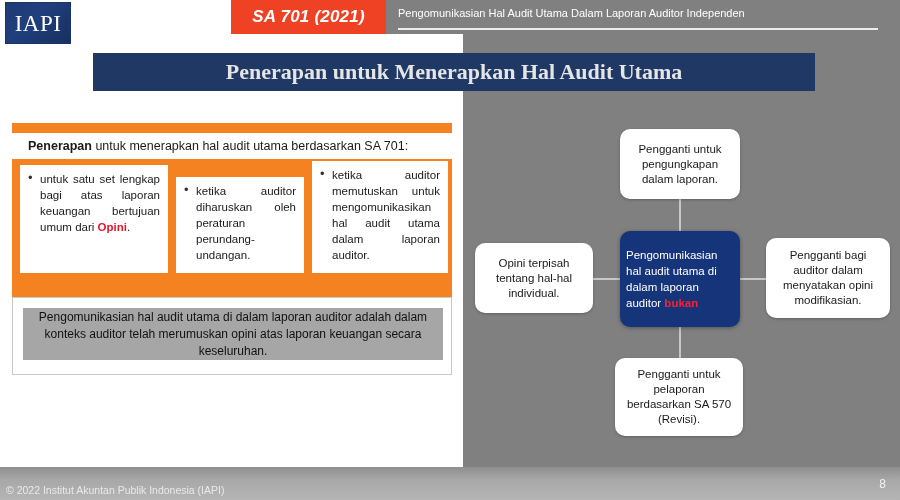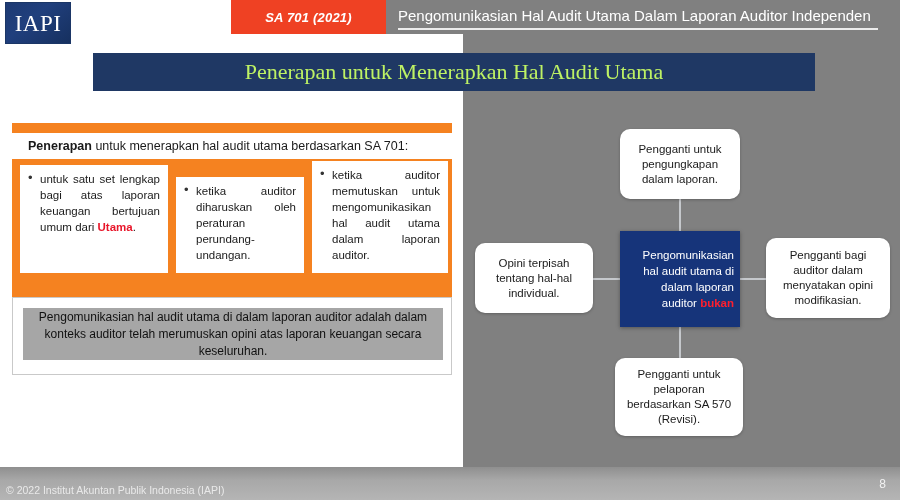--- a/index.html
+++ b/index.html
@@ -41,47 +41,47 @@
     font-weight: 400;
     letter-spacing: 0.5px;
     line-height: 1;
   }
   .tab-sa {
     position: absolute; left: 231px; top: 0; width: 155px; height: 34px;
     background: #ef4123;
     display: flex; align-items: center; justify-content: center;
   }
   .tab-sa span {
-    color: #ffffff; font-size: 13px; font-weight: bold; font-style: italic;
+    color: #ffffff; font-size: 17px; font-weight: bold; font-style: italic;
     letter-spacing: 0.2px;
   }
   .header-title-bar {
     position: absolute; left: 386px; top: 0; width: 514px; height: 34px;
     background: #808080;
   }
   .header-title-bar .htitle {
     position: absolute; left: 12px; top: 7px;
-    color: #ffffff; font-size: 15px; font-weight: 400;
+    color: #ffffff; font-size: 11px; font-weight: 400;
     white-space: nowrap;
   }
   .header-underline {
     position: absolute; left: 12px; top: 28px; width: 480px; height: 2px;
     background: #ffffff; opacity: .85;
   }
 
   
   .slide-title {
     position: absolute; left: 93px; top: 53px; width: 722px; height: 38px;
     background: #1f3864;
     display: flex; align-items: center; justify-content: center;
   }
   .slide-title span {
-    color: #bef264;
+    color: #e5e5e5;
     font-family: "Liberation Serif", serif;
-    font-size: 22px; font-weight: normal;
+    font-size: 22px; font-weight: bold;
   }
 
   
   .orange-panel {
     position: absolute; left: 12px; top: 103px; width: 440px; height: 194px;
     background: #f58220;
     padding: 0;
     margin-top: 20px;
   }
   .orange-topbar { height: 10px; background: #f58220; }
@@ -147,23 +147,23 @@
     border-radius: 10px;
     display: flex; align-items: center; justify-content: center;
     text-align: center;
     box-shadow: 0 1px 3px rgba(0,0,0,.25);
     padding: 4px 6px;
   }
   .node span { font-size: 11.5px; line-height: 15px; color: #1a1a1a; }
   .node-center {
     position: absolute;
     background: #16347a;
-    border-radius: 0;
-    display: flex; align-items: center; justify-content: center;
-    text-align: right;
+    border-radius: 10px;
+    display: flex; align-items: center; justify-content: center;
+    text-align: left;
     box-shadow: 0 1px 4px rgba(0,0,0,.35);
     padding: 4px 6px;
   }
   .node-center span { font-size: 11.5px; line-height: 16px; color: #ffffff; }
   .node-center .red-em { color: #ff1f2e; font-weight: bold; }
 
   .n-top    { left: 157px; top: 129px; width: 120px; height: 70px; }
   .n-left   { left: 12px;  top: 243px; width: 118px; height: 70px; }
   .n-right  { left: 303px; top: 238px; width: 124px; height: 80px; }
   .n-bottom { left: 152px; top: 358px; width: 128px; height: 78px; }
@@ -209,21 +209,21 @@
   </div>
 
   <div class="orange-panel">
     <div class="orange-topbar"></div>
     <div class="panel-heading">
       <span><b>Penerapan</b><span> untuk menerapkan hal audit utama berdasarkan SA 701:</span></span>
     </div>
     <div class="bullet-row">
       <div class="bullet-box bb1">
         <ul>
-          <li><span>untuk satu set lengkap bagi atas laporan keuangan bertujuan umum dari </span><span class="red-em">Utama</span><span>.</span></li>
+          <li><span>untuk satu set lengkap bagi atas laporan keuangan bertujuan umum dari </span><span class="red-em">Opini</span><span>.</span></li>
         </ul>
       </div>
       <div class="bullet-box bb2">
         <ul>
           <li><span>ketika auditor diharuskan oleh peraturan perundang-undangan.</span></li>
         </ul>
       </div>
       <div class="bullet-box bb3">
         <ul>
           <li><span>ketika auditor memutuskan untuk mengomunikasikan hal audit utama dalam laporan auditor.</span></li>

